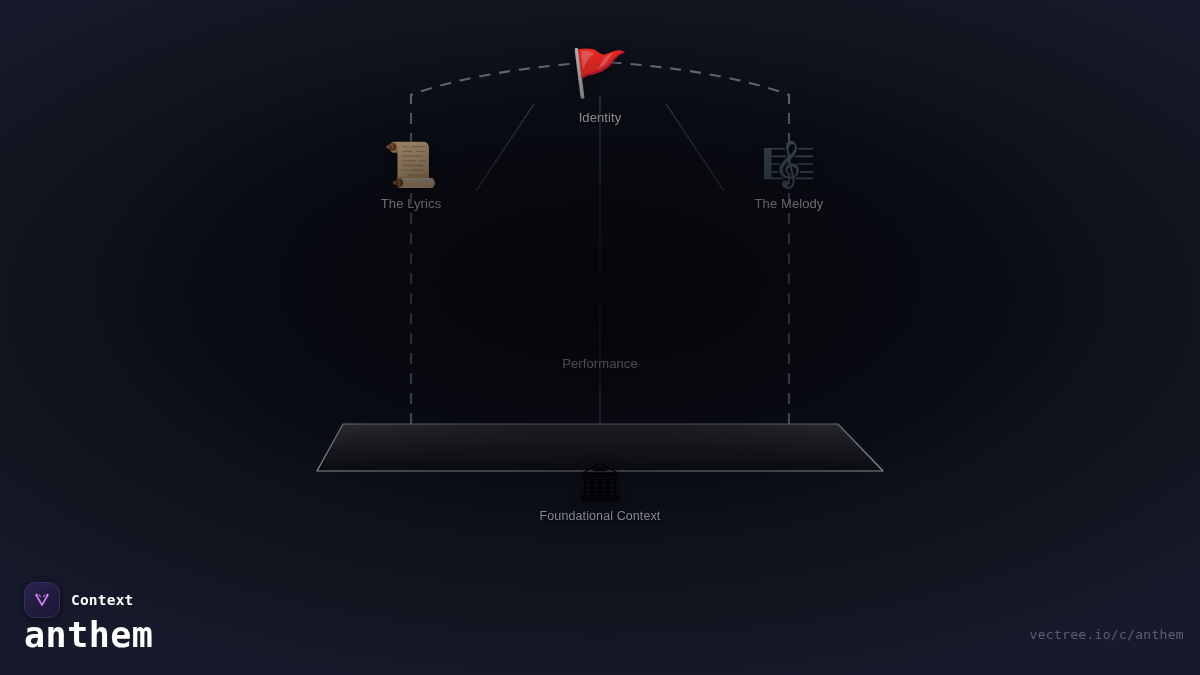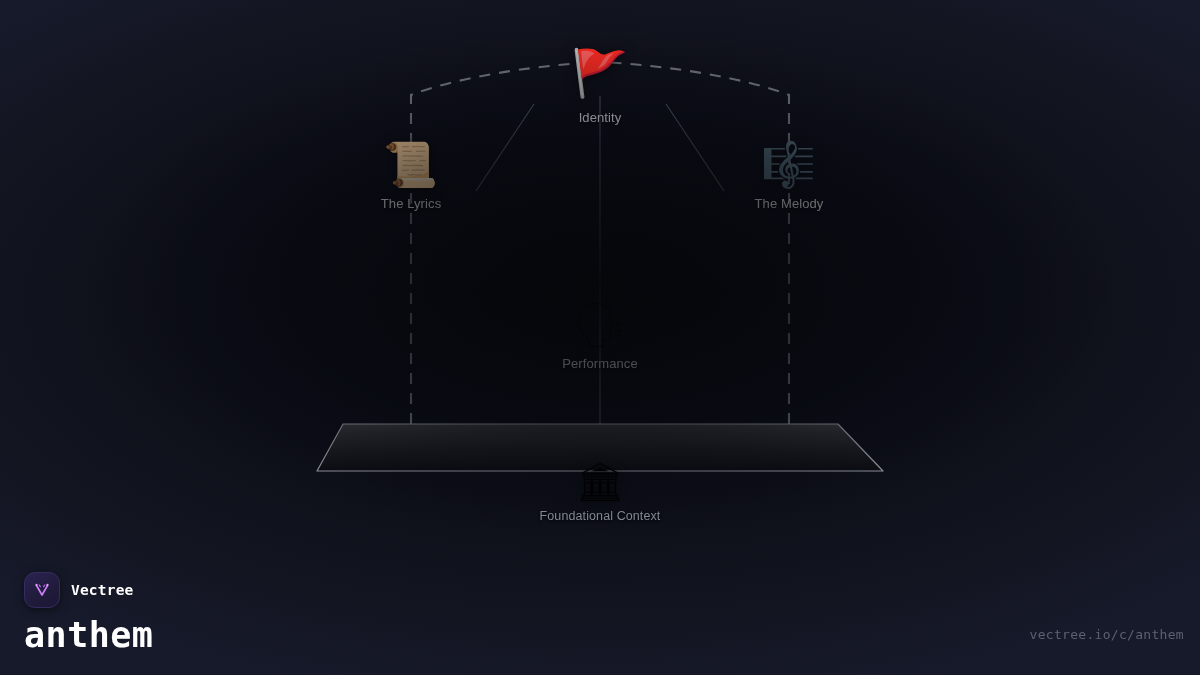--- a/index.html
+++ b/index.html
@@ -100,21 +100,20 @@
     box-shadow: 0 2px 8px rgba(0,0,0,0.5);
   }
   #brand-name {
     font-family: "DejaVu Sans Mono", "Liberation Mono", monospace;
     font-size: 14.5px;
     font-weight: bold;
     color: #ffffff;
     letter-spacing: 0.2px;
   }
   #brand-title {
-    margin-top: 10px;
     font-family: "DejaVu Sans Mono", "Liberation Mono", monospace;
     font-size: 35px;
     font-weight: bold;
     color: #ffffff;
     letter-spacing: 0.5px;
     line-height: 1;
   }
   #site-url {
     position: absolute;
     right: 16px;
@@ -187,20 +186,20 @@
     <div id="brand-row">
       <div id="brand-logo">
         <svg width="20" height="20" viewBox="0 0 20 20" xmlns="http://www.w3.org/2000/svg">
           <path d="M4.5 5.5 L10 15 L15.5 5.5" fill="none" stroke="#c97ff0" stroke-width="1.7" stroke-linecap="round" stroke-linejoin="round"></path>
           <circle cx="4.5" cy="4.9" r="1.05" fill="#e3a6ff"></circle>
           <circle cx="15.5" cy="4.9" r="1.05" fill="#e3a6ff"></circle>
           <path d="M7.2 5.0 L8.4 6.7" stroke="#b36de0" stroke-width="1.2" stroke-linecap="round"></path>
           <path d="M12.8 5.0 L11.6 6.7" stroke="#b36de0" stroke-width="1.2" stroke-linecap="round"></path>
         </svg>
       </div>
-      <span id="brand-name">Vectree</span>
+      <span id="brand-name">Context</span>
     </div>
     <div id="brand-title">anthem</div>
   </div>
 
   <div id="site-url">vectree.io/c/anthem</div>
 
 </div>
 
 </body></html>

